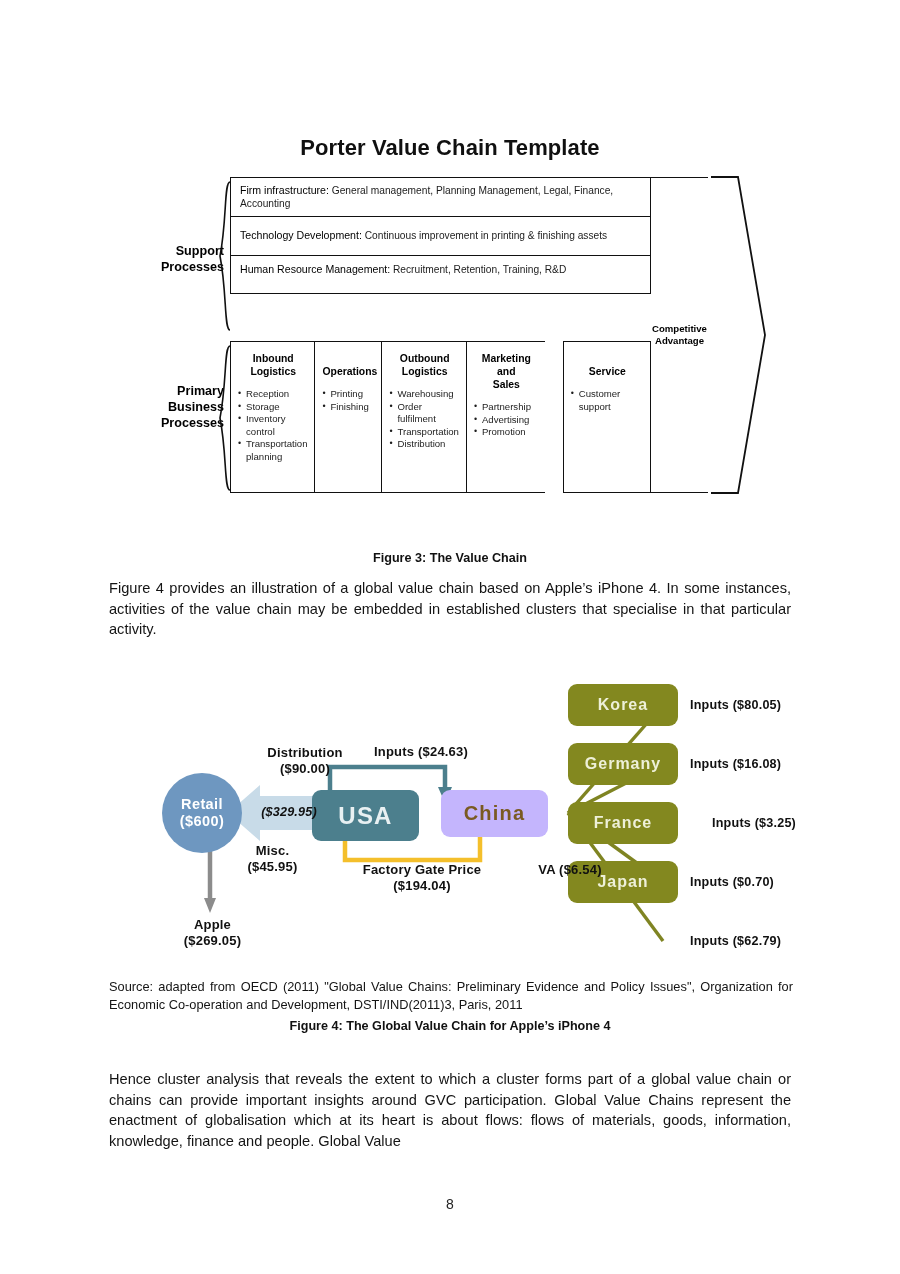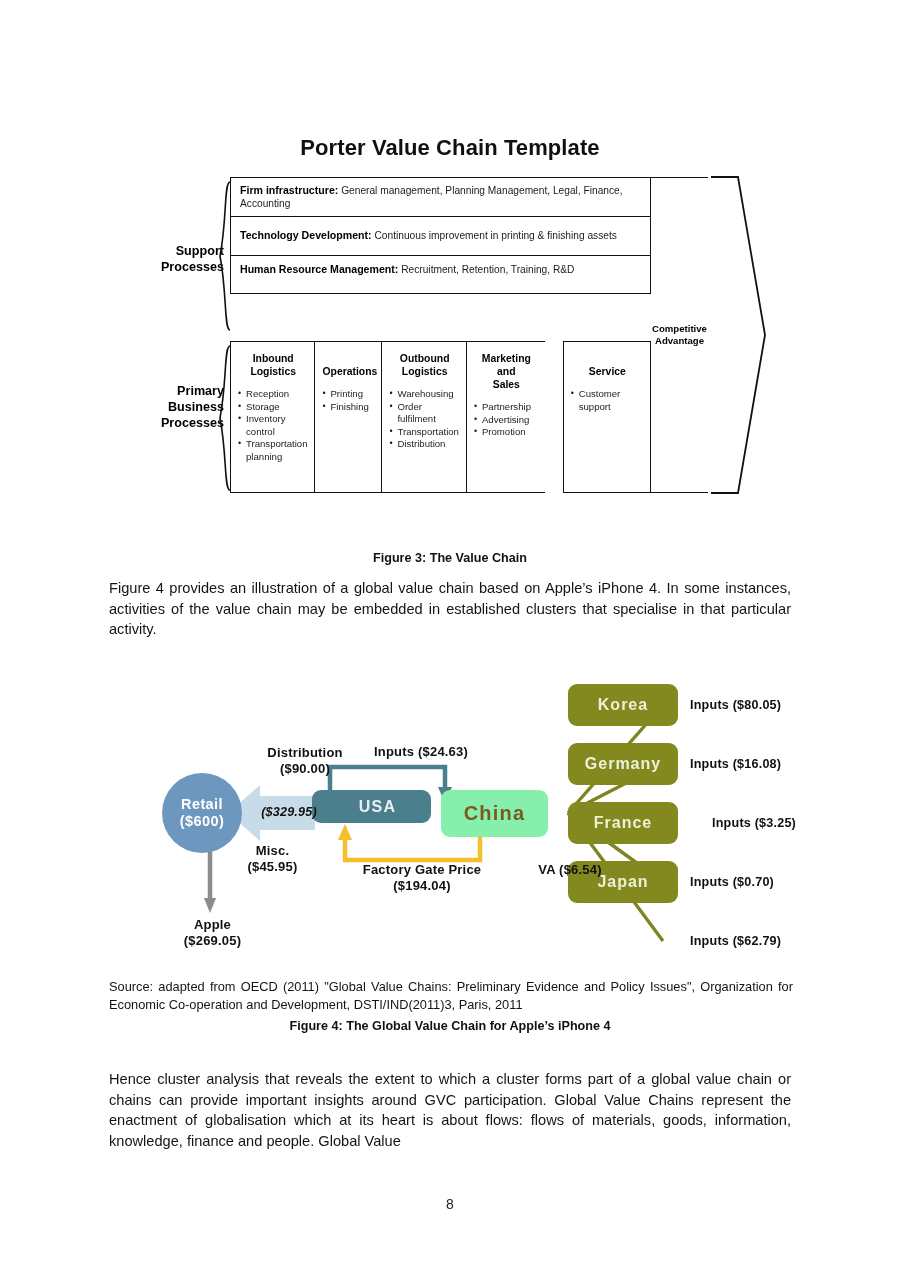--- a/index.html
+++ b/index.html
@@ -38,21 +38,21 @@
   .pv-chart{position:absolute;left:70px;top:9px;width:490px;height:325px;}
 
   .support-rows{position:absolute;left:0;top:0;width:421px;}
   .srow{
     border:1.6px solid #111;border-bottom:none;background:#fff;
     min-height:32px;padding:7px 7px 7px 9px;box-sizing:border-box;
     font-size:10.2px;line-height:13.5px;color:#1b1b1b;
     display:flex;align-items:center;
   }
   .srow:last-child{border-bottom:1.6px solid #111;align-items:flex-start;}
-  .srow b{font-weight:bold;font-size:10.6px;color:#000;}
+  .srow b{font-weight:normal;font-size:10.6px;color:#000;}
   .srow .r-txt{display:block;}
 
   .primary-wrap{
     position:absolute;left:0;top:164px;width:421px;height:152px;
     display:flex;
   }
   .pcol{
     border:1.6px solid #111;border-right:none;background:#fff;
     box-sizing:border-box;padding:10px 6px 6px 7px;
     font-size:9.6px;line-height:12.6px;color:#1d1d1d;
@@ -85,21 +85,21 @@
   
   .gvc{position:absolute;left:100px;top:655px;width:720px;height:310px;}
   .gvc svg{position:absolute;left:0;top:0;}
 
   .node-box{
     position:absolute;border-radius:9px;display:flex;
     align-items:center;justify-content:center;
     font-weight:bold;letter-spacing:1.2px;
   }
   .n-usa{background:#4c7f8d;color:#e8f0f2;}
-  .n-china{background:#86efac;color:#7a5a22;}
+  .n-china{background:#c4b5fd;color:#7a5a22;}
   .n-ctry{background:#83881f;color:#eef0d8;font-size:16px;letter-spacing:1px;}
 
   .retail-circle{
     position:absolute;border-radius:50%;background:#6e97c0;color:#fff;
     display:flex;flex-direction:column;align-items:center;justify-content:center;
     font-weight:bold;font-size:14.5px;line-height:17px;letter-spacing:.4px;
   }
 
   .lbl{
     position:absolute;font-weight:bold;color:#111;text-align:center;
@@ -252,21 +252,21 @@
         <line x1="468" y1="158" x2="563" y2="227"></line>
         <line x1="468" y1="158" x2="563" y2="286"></line>
       </g>
     </svg>
 
     <div class="retail-circle" style="left:62px;top:118px;width:80px;height:80px;">
       <span>Retail</span>
       <span>($600)</span>
     </div>
 
-    <div class="node-box n-usa" style="left:212px;top:135px;width:107px;height:33px;font-size:16px;padding-left:12px;">USA</div>
+    <div class="node-box n-usa" style="left:212px;top:135px;width:107px;height:51px;font-size:24px;">USA</div>
 
     <div class="node-box n-china" style="left:341px;top:135px;width:107px;height:47px;font-size:20px;">China</div>
 
     <div class="node-box n-ctry" style="left:468px;top:29px;width:110px;height:42px;">Korea</div>
     <div class="node-box n-ctry" style="left:468px;top:88px;width:110px;height:42px;">Germany</div>
     <div class="node-box n-ctry" style="left:468px;top:147px;width:110px;height:42px;">France</div>
     <div class="node-box n-ctry" style="left:468px;top:206px;width:110px;height:42px;">Japan</div>
 
     <div class="lbl-inp" style="left:590px;top:43px;">Inputs ($80.05)</div>
     <div class="lbl-inp" style="left:590px;top:102px;text-align:right;">Inputs ($16.08)</div>

